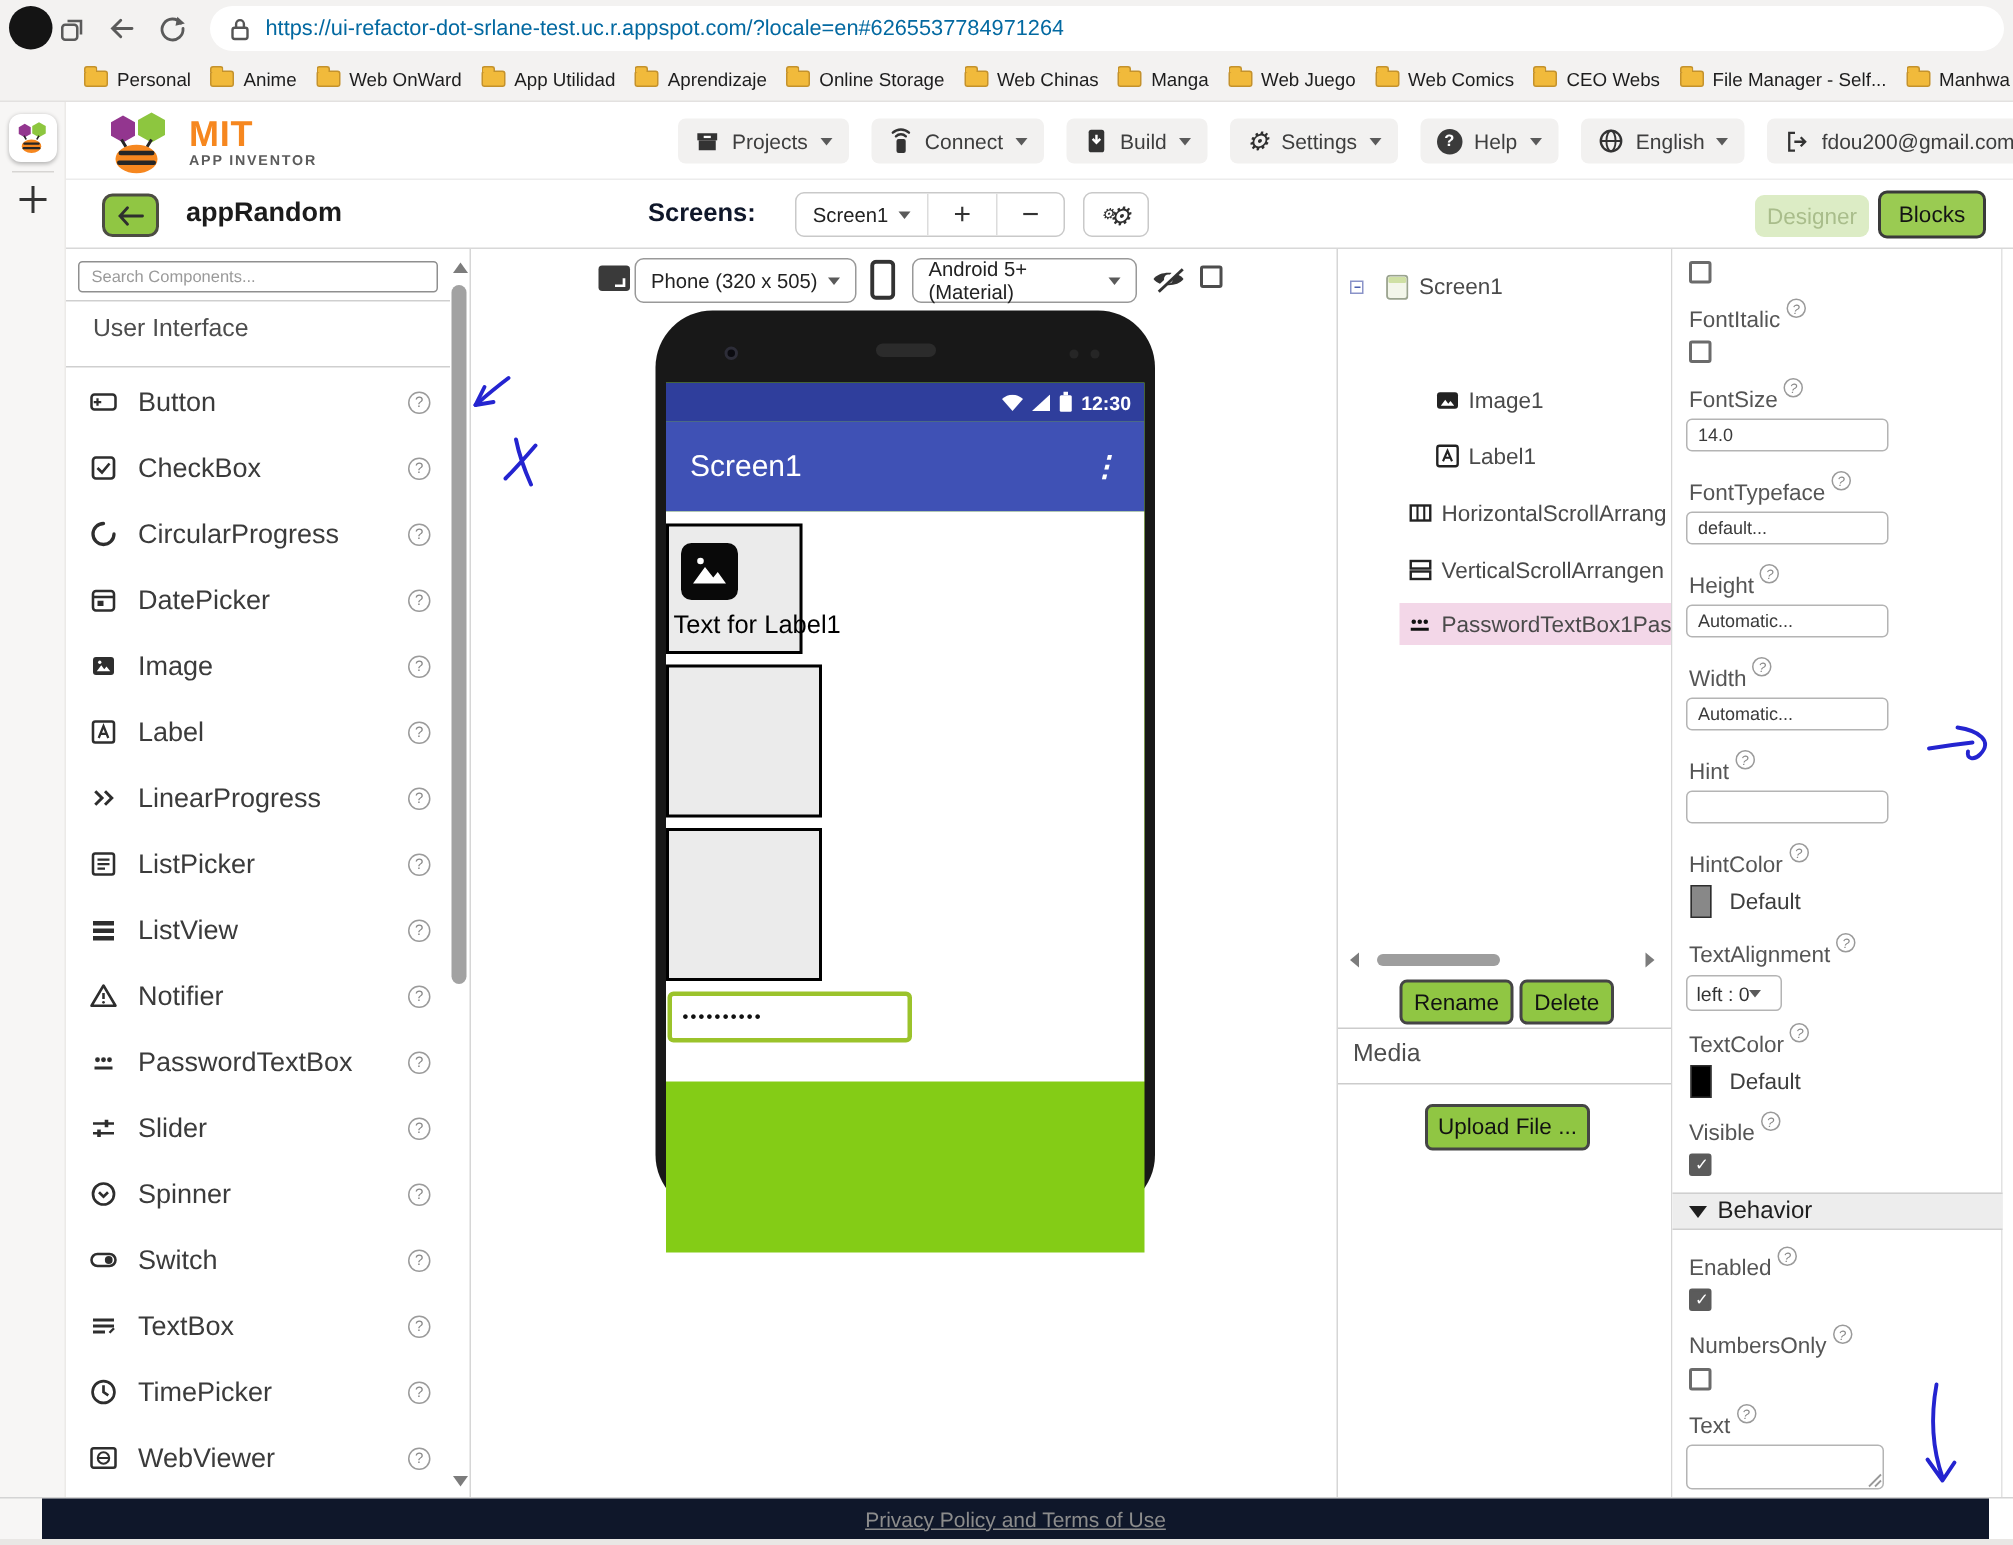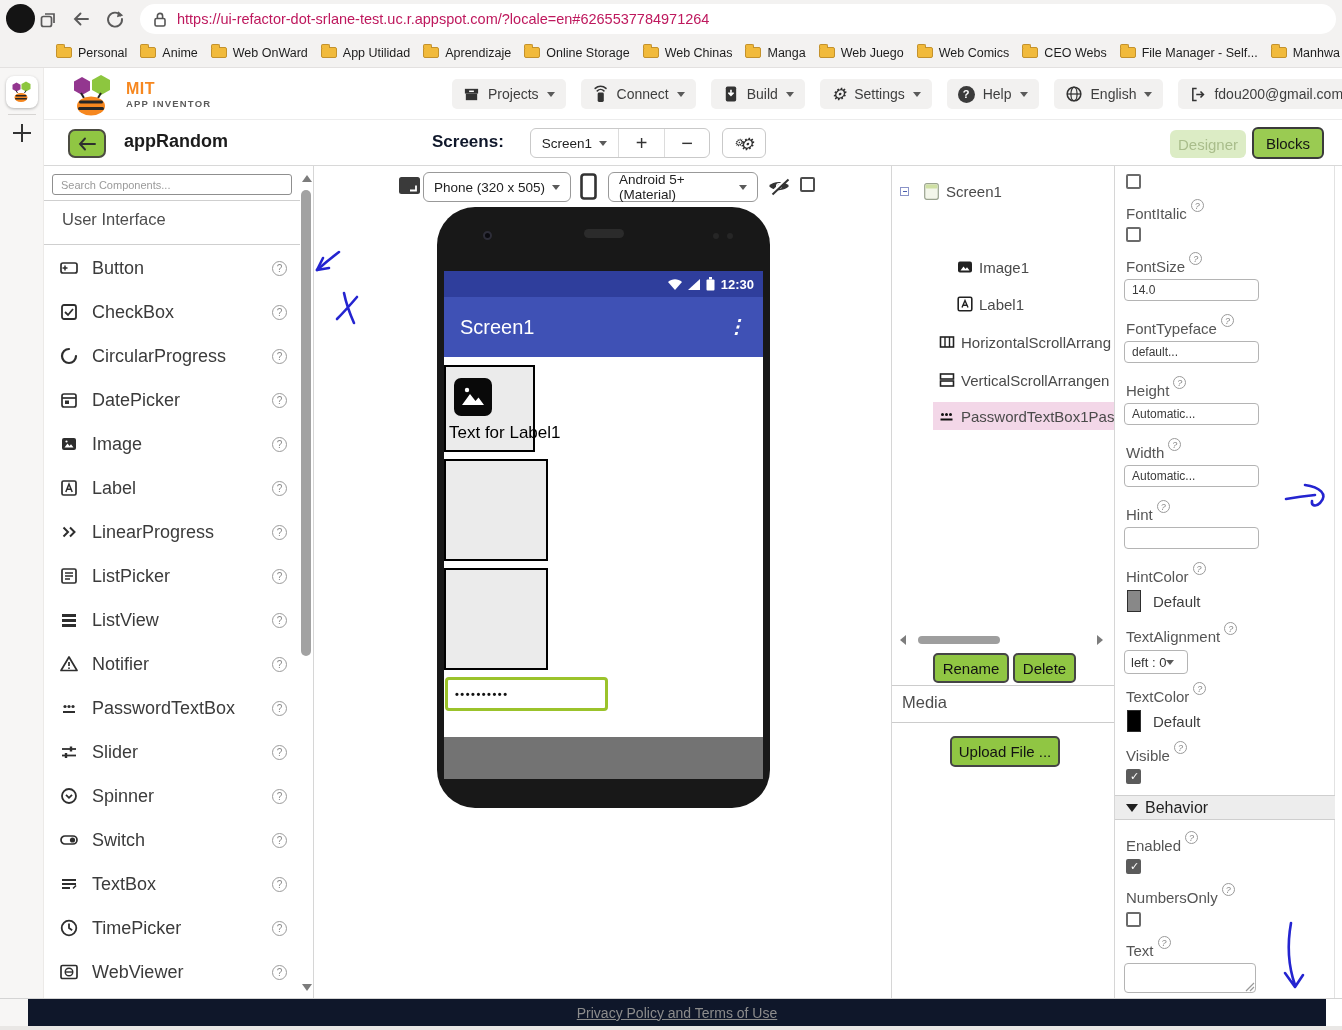--- a/index.html
+++ b/index.html
@@ -6,39 +6,39 @@
 html,body{width:1342px;height:1030px}
 body{font-family:"Liberation Sans",sans-serif;background:#fff;position:relative;overflow:hidden;font-size:14px}
 .abs{position:absolute}
 svg{display:block}
 
 
 .chrome-top{left:0;top:0;width:1342px;height:38px;background:#f3f2f1}
 .avatar{left:6px;top:4px;width:29px;height:29px;border-radius:50%;background:#141414}
 .chrome-ico{top:9px;width:20px;height:20px}
 .urlbar{left:140px;top:4px;width:1196px;height:30px;background:#fff;border-radius:15px;display:flex;align-items:center;padding:0 12px;gap:9px}
-.url-text{font-size:14.5px;color:#be185d;white-space:nowrap;overflow:hidden}
+.url-text{font-size:14.5px;color:#0369a1;white-space:nowrap;overflow:hidden}
 .bookmarks-bar{left:0;top:38px;width:1342px;height:30px;background:#f3f2f1;border-bottom:1px solid #e3e1e0;display:flex;align-items:center;padding-left:56px;gap:13px;overflow:hidden}
 .vtabs-toggle{left:13px;top:44px;width:18px;height:18px}
 .bookmark{display:flex;align-items:center;gap:6px;font-size:12.5px;color:#1d1d1d;white-space:nowrap}
 .folder-ico{position:relative;width:16px;height:11px;background:#f1ba3b;border:1px solid #c4922c;border-radius:2px;flex:none}
 .folder-ico::before{content:"";position:absolute;left:-1px;top:-4px;width:7px;height:3px;background:#f1ba3b;border:1px solid #c4922c;border-bottom:none;border-radius:2px 2px 0 0}
 .tab-strip{left:0;top:68px;width:44px;height:962px;background:#f7f6f5;border-right:1px solid #eceae8}
 .active-tab{left:6px;top:8px;width:32px;height:32px;background:#fff;border-radius:8px;box-shadow:0 1px 3px rgba(0,0,0,.28);display:flex;align-items:center;justify-content:center}
 .strip-divider{left:8px;top:46px;width:28px;height:1px;background:#d7d5d3}
 .newtab{left:13px;top:56px;width:18px;height:18px}
 .newtab::before,.newtab::after{content:"";position:absolute;background:#333}
 .newtab::before{left:8px;top:0;width:2px;height:18px}
 .newtab::after{left:0;top:8px;width:18px;height:2px}
 
 
 .mit-header{left:44px;top:68px;width:1298px;height:52px;background:#fff;border-bottom:1px solid #ececec}
 .logo-wrap{left:24px;top:6px;display:flex;align-items:center;gap:8px}
 .logo-text{display:flex;flex-direction:column;justify-content:center}
-.logo-title{color:#f6871f;font-size:16px;font-weight:700;letter-spacing:.5px;line-height:1.05}
+.logo-title{color:#f6871f;font-size:24px;font-weight:700;letter-spacing:.5px;line-height:1.05}
 .logo-sub{color:#5b5b5b;font-size:9.5px;font-weight:700;letter-spacing:1.2px}
 .menus{left:408px;top:11px;display:flex;gap:15px}
 .menu-btn{height:30px;background:#f2f1f0;border-radius:5px;display:flex;align-items:center;gap:8px;padding:0 11px;font-size:14px;color:#3e3e3e;font-weight:500;white-space:nowrap}
 .caret{width:0;height:0;border-left:4px solid transparent;border-right:4px solid transparent;border-top:5px solid #5a5a5a}
 .icon-gear::before{content:"\2699";font-size:17px;color:#2f2f2f;line-height:1}
 .icon-gear-sm::before{content:"\2699";font-size:10px;color:#2f2f2f;line-height:1}
 .help-circle{width:17px;height:17px;border-radius:50%;background:#3b3b3b;color:#fff;font-size:11px;font-weight:700;display:flex;align-items:center;justify-content:center}
 
 
 .project-toolbar{left:44px;top:120px;width:1298px;height:46px;background:#fff;border-bottom:1px solid #d8d8d8}
@@ -77,21 +77,21 @@
 .tri-r{width:0;height:0;border-top:5px solid transparent;border-bottom:5px solid transparent;border-left:6px solid #7c7c7c}
 .pal-thumb{left:257px;top:24px;width:10px;height:466px;background:#a2a2a2;border-radius:5px}
 
 
 .viewer-select{position:absolute;height:30px;border:1px solid #999;border-radius:6px;background:#fff;display:flex;align-items:center;justify-content:space-between;padding:0 10px;font-size:13.5px;color:#222}
 .viewer-check{left:486px;top:11px;width:15px;height:15px;border:2px solid #4d4d4d;border-radius:2px;background:#fff}
 .phone{left:123px;top:41px;width:333px;height:601px;background:#181818;border-radius:38px}
 .cam{left:46px;top:24px;width:9px;height:9px;border-radius:50%;background:#0b0b10;border:2px solid #2d2d38}
 .speaker{left:147px;top:22px;width:40px;height:9px;border-radius:5px;background:#2b2b2b}
 .sensor{width:6px;height:6px;border-radius:50%;background:#262626}
-.phone-screen{left:7px;top:64px;width:319px;height:508px;background:#737373;overflow:hidden}
+.phone-screen{left:7px;top:48px;width:319px;height:580px;background:#84cc16;overflow:hidden}
 .status-bar{height:26px;background:#2f3e9c;display:flex;align-items:center;justify-content:flex-end;gap:6px;padding-right:9px}
 .status-time{color:#fff;font-size:13px;font-weight:700}
 .title-bar{height:60px;background:#3f51b5;position:relative;display:flex;align-items:center;padding-left:16px}
 .title-text{color:#fff;font-size:20px}
 .menu-dots{position:absolute;right:17px;top:18px;color:#fff}
 .menu-dots::before{content:"\22EE";font-size:19px;font-weight:700}
 .phone-content{position:relative;height:380px;background:#fff}
 .va-box{position:absolute;left:0;top:8px;width:91px;height:87px;border:2px solid #000;background:#ebebeb}
 .img-comp{position:absolute;left:8px;top:11px}
 .label-comp{position:absolute;left:3px;bottom:7px;font-size:17px;color:#000;white-space:nowrap}

